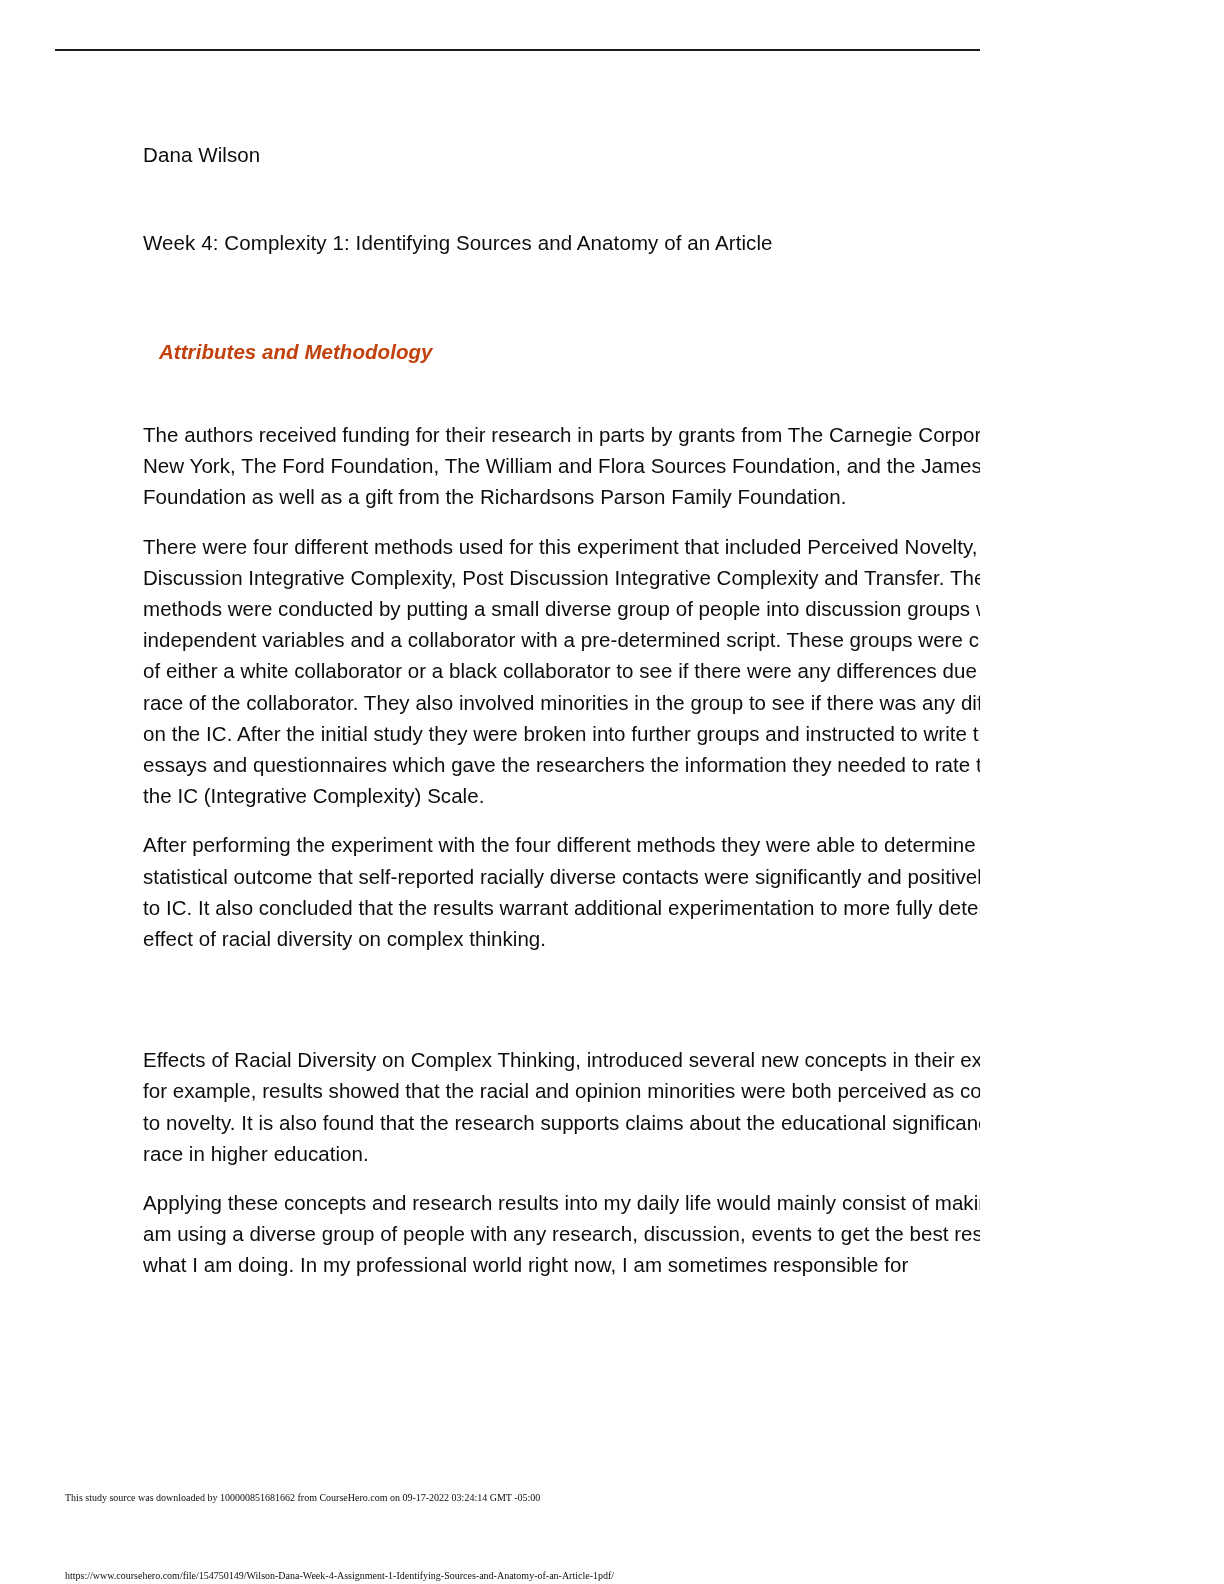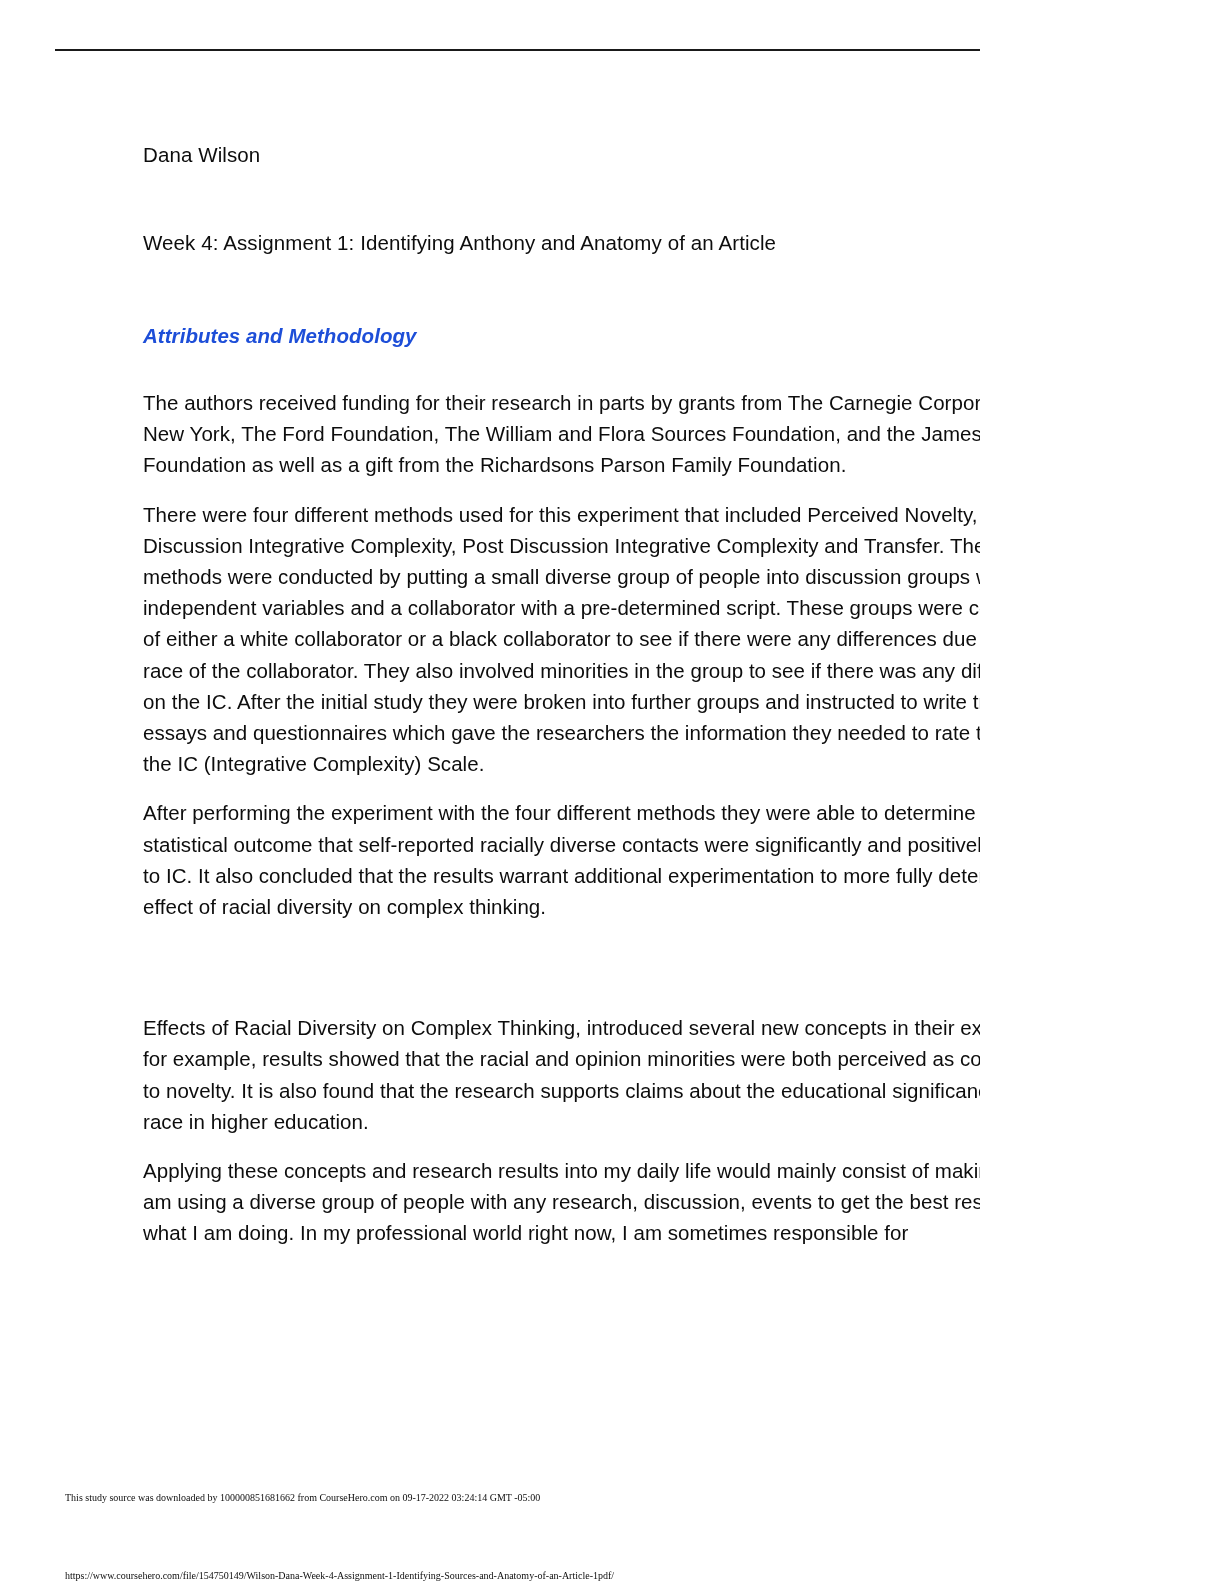--- a/index.html
+++ b/index.html
@@ -47,22 +47,22 @@
     letter-spacing: 0.1px;
     margin: 58px 0 0 0;
     color: #0d0d0d;
   }
   .section-heading {
     font-size: 20.5px;
     line-height: 30px;
     font-weight: bold;
     font-style: italic;
     letter-spacing: 0.05px;
-    margin: 0;
-    color: #1d4ed8;
+    margin: 16px;
+    color: #c2410c;
   }
   .body-para {
     font-size: 20.5px;
     line-height: 31.2px;
     letter-spacing: 0.05px;
     margin: 0;
     color: #0d0d0d;
     text-align: left;
   }
   .gap-heading-attr { height: 63px; }
@@ -86,21 +86,21 @@
 <body>
 
 <div class="page">
 
   <div class="top-rule"></div>
 
   <div class="content">
 
     <p class="meta-line">Dana Wilson</p>
 
-    <p class="assignment-title">Week 4: Assignment 1: Identifying Anthony and Anatomy of an Article</p>
+    <p class="assignment-title">Week 4: Complexity 1: Identifying Sources and Anatomy of an Article</p>
 
     <div class="gap-heading-attr"></div>
 
     <h2 class="section-heading">Attributes and Methodology</h2>
 
     <div class="gap-after-heading"></div>
 
     <div class="gap-para"></div>
     <p class="body-para">The authors received funding for their research in parts by grants from The Carnegie Corporation of New York, The Ford Foundation, The William and Flora Sources Foundation, and the James Irvine Foundation as well as a gift from the Richardsons Parson Family Foundation.</p>
 

